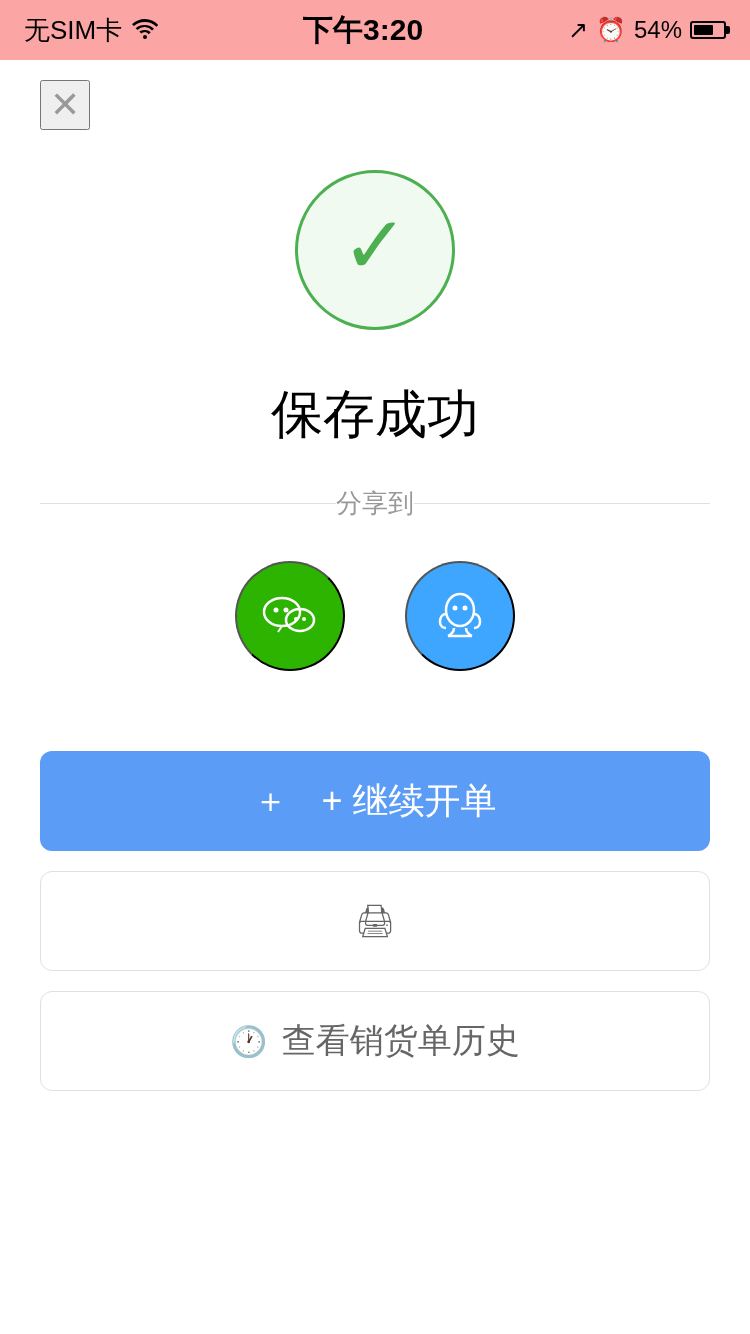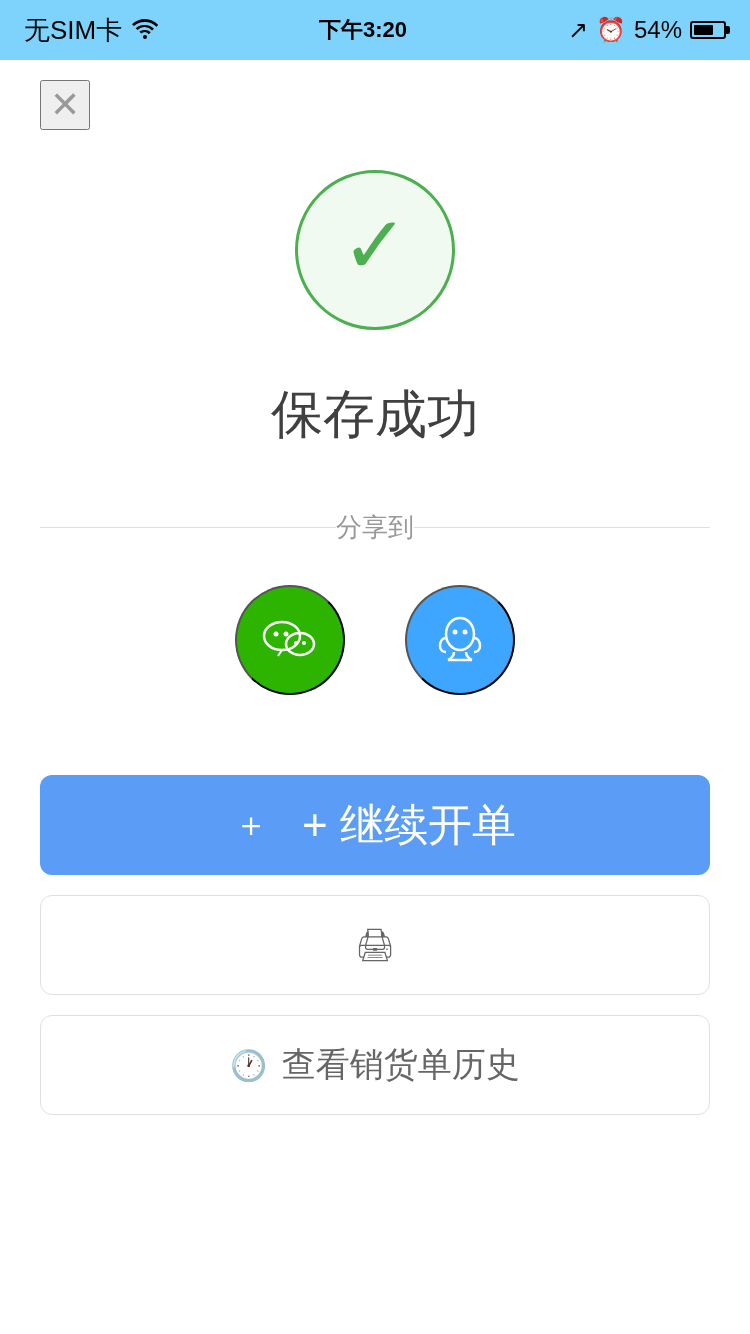--- a/index.html
+++ b/index.html
@@ -11,37 +11,37 @@
       background: #ffffff;
       font-family: -apple-system, "PingFang SC", "Helvetica Neue", Arial, sans-serif;
       display: flex;
       flex-direction: column;
     }
 
     
     .status-bar {
       width: 100%;
       height: 60px;
-      background: #7dd3fc;
+      background: #fca5a5;
       display: flex;
       align-items: center;
       justify-content: space-between;
       padding: 0 24px;
       flex-shrink: 0;
     }
     .status-left {
       display: flex;
       align-items: center;
       gap: 10px;
       font-size: 26px;
       font-weight: 500;
       color: #000;
     }
     .status-center {
-      font-size: 22px;
+      font-size: 30px;
       font-weight: 600;
       color: #000;
       position: absolute;
       left: 50%;
       transform: translateX(-50%);
     }
     .status-right {
       display: flex;
       align-items: center;
       gap: 8px;
@@ -92,22 +92,22 @@
       font-size: 80px;
       color: #4CAF50;
       line-height: 1;
       margin-top: -8px;
     }
 
     
     .success-title {
       font-size: 52px;
       font-weight: 500;
-      color: #404040;
-      margin-bottom: 60px;
+      color: #000000;
+      margin-bottom: 36px;
     }
 
     
     .share-divider {
       width: 100%;
       display: flex;
       align-items: center;
       margin-bottom: 40px;
     }
     .divider-line {
@@ -284,21 +284,21 @@
         <path d="M18 50 L42 50" stroke="white" stroke-width="2.5"></path>
         <circle cx="25" cy="22" r="2.5" fill="white"></circle>
         <circle cx="35" cy="22" r="2.5" fill="white"></circle>
       </svg>
     </button>
   </div>
 
   <div class="btn-container">
     <button class="btn-primary">
       <span style="font-size:34px;font-weight:400;">＋</span>
-      <span style="font-weight:400;font-size:44px;margin-left:20px;">+ 继续开单</span>
+      <span style="font-weight:400;font-size:36px;margin-left:20px;">+ 继续开单</span>
     </button>
 
     <button class="btn-secondary">
       <span style="font-size:32px;">🖨</span>
     </button>
 
     <button class="btn-secondary">
       <span style="font-size:30px;">🕐</span>
       <span>查看销货单历史</span>
     </button>

